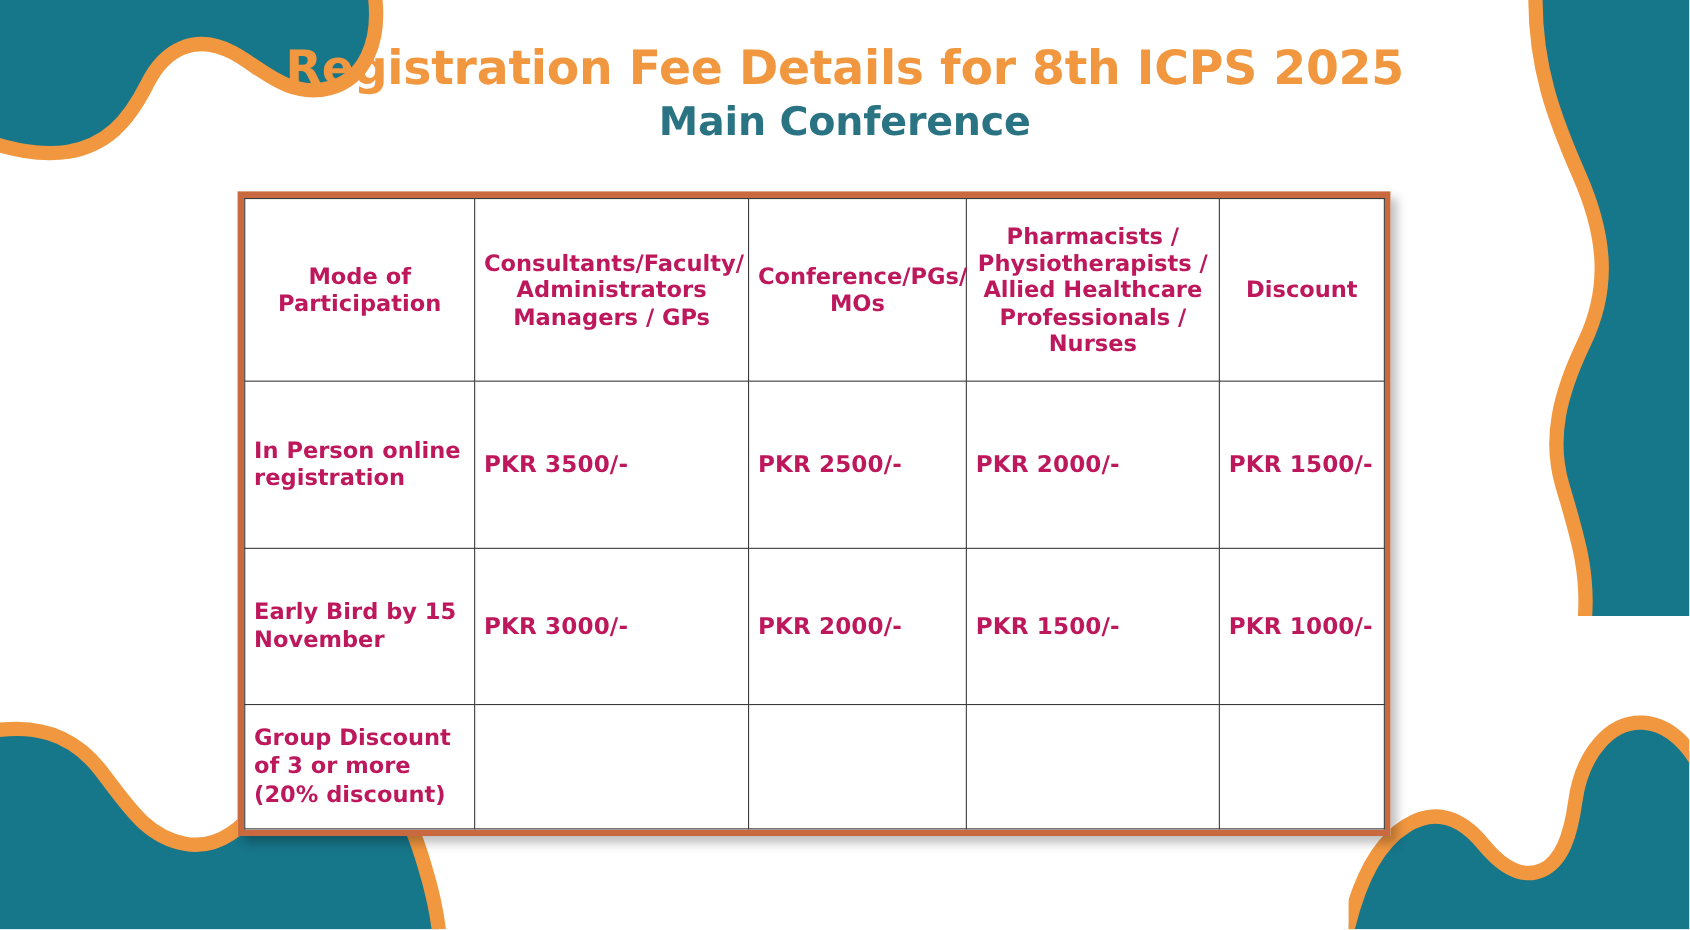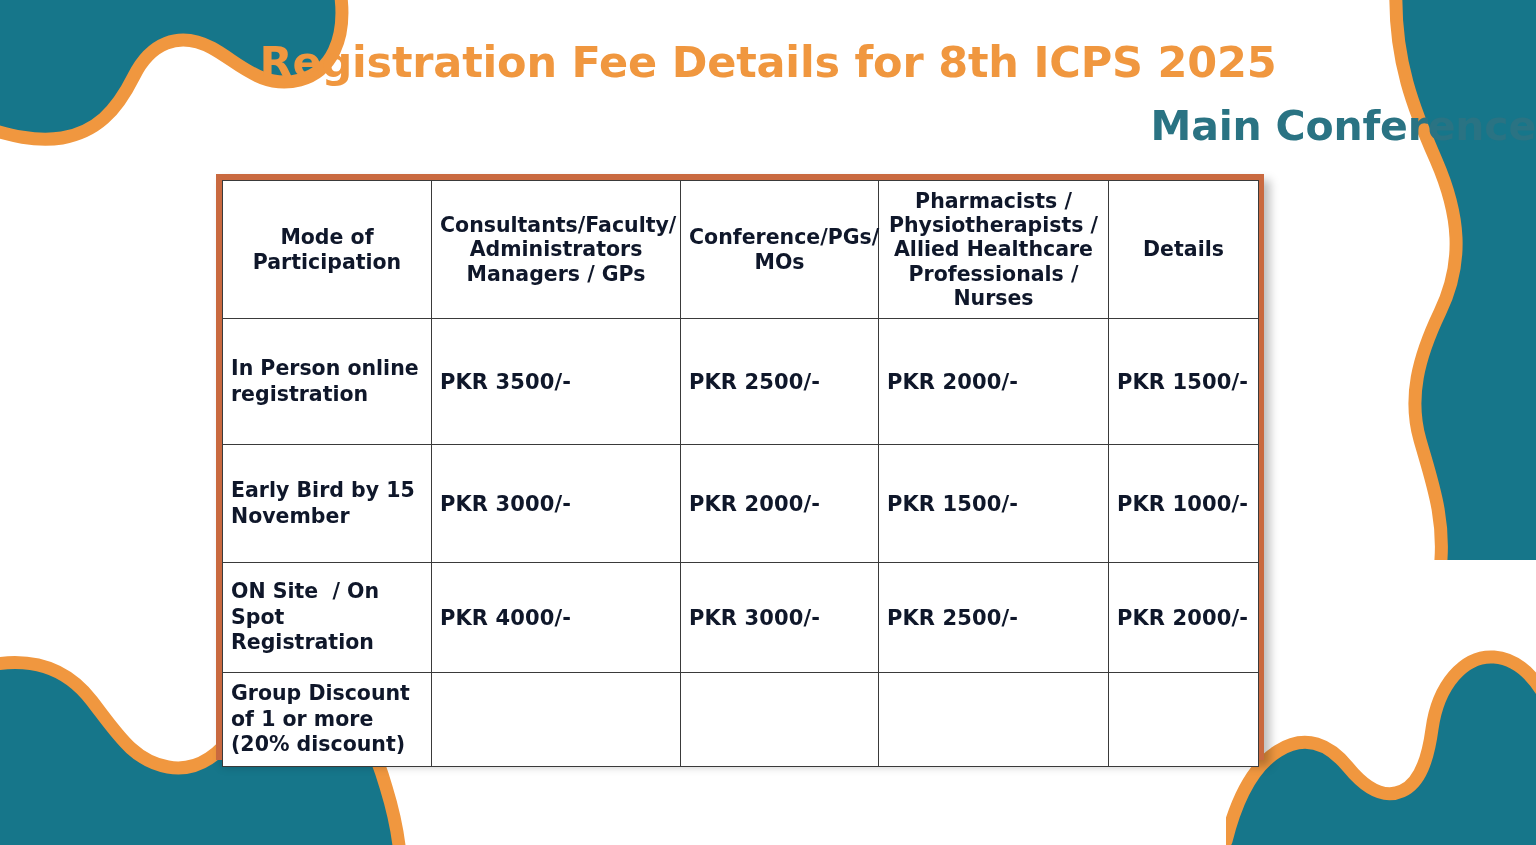--- a/index.html
+++ b/index.html
@@ -45,28 +45,27 @@
   .title-main {
     font-size: 43px;
     font-weight: 700;
     letter-spacing: -0.2px;
     line-height: 1.14;
     color: #F0973F;
     white-space: nowrap;
   }
 
   .title-sub {
-    margin-top: 16px;
-    font-size: 41px;
+    margin-top: 4px;
+    font-size: 36px;
     font-weight: 700;
     letter-spacing: -0.2px;
     line-height: 1.14;
     color: #2A7383;
     white-space: nowrap;
-    text-align: right;
   }
 
   
   .table-wrap {
     position: absolute;
     left: 216px;
     top: 174px;
     width: 1048px;
     height: 586px;
     z-index: 4;
@@ -78,21 +77,21 @@
   table.fees {
     width: 100%;
     height: 100%;
     border-collapse: collapse;
     table-layout: fixed;
     background: #ffffff;
   }
 
   table.fees td {
     border: 1px solid #3a3a3a;
-    color: #0f172a;
+    color: #be185d;
     font-weight: 700;
     vertical-align: middle;
     padding: 4px 8px;
     background: #ffffff;
   }
 
   
   col.c0 { width: 209px; }
   col.c1 { width: 249px; }
   col.c2 { width: 198px; }
@@ -222,53 +221,45 @@
           <td class="nowrapish">Consultants/Faculty/
 Administrators
 Managers / GPs</td>
           <td class="nowrapish">Conference/PGs/
 MOs</td>
           <td class="nowrapish">Pharmacists /
 Physiotherapists /
 Allied Healthcare
 Professionals /
 Nurses</td>
-          <td class="nowrapish">Details</td>
+          <td class="nowrapish">Discount</td>
         </tr>
 
         <tr class="body r1">
           <td class="mode nowrapish">In Person online
 registration</td>
           <td class="val">PKR 3500/-</td>
           <td class="val">PKR 2500/-</td>
           <td class="val">PKR 2000/-</td>
           <td class="val">PKR 1500/-</td>
         </tr>
 
         <tr class="body r2">
           <td class="mode nowrapish">Early Bird by 15
 November</td>
           <td class="val">PKR 3000/-</td>
           <td class="val">PKR 2000/-</td>
           <td class="val">PKR 1500/-</td>
           <td class="val">PKR 1000/-</td>
         </tr>
 
-        <tr class="body r3">
-          <td class="mode nowrapish">ON Site  / On
-Spot Registration</td>
-          <td class="val">PKR 4000/-</td>
-          <td class="val">PKR 3000/-</td>
-          <td class="val">PKR 2500/-</td>
-          <td class="val">PKR 2000/-</td>
-        </tr>
 
         <tr class="body r4">
           <td class="mode nowrapish">Group Discount
-of 1 or more
+of 3 or more
 (20% discount)</td>
           <td class="val"></td>
           <td class="val"></td>
           <td class="val"></td>
           <td class="val"></td>
         </tr>
       </tbody>
     </table>
   </div>
 

